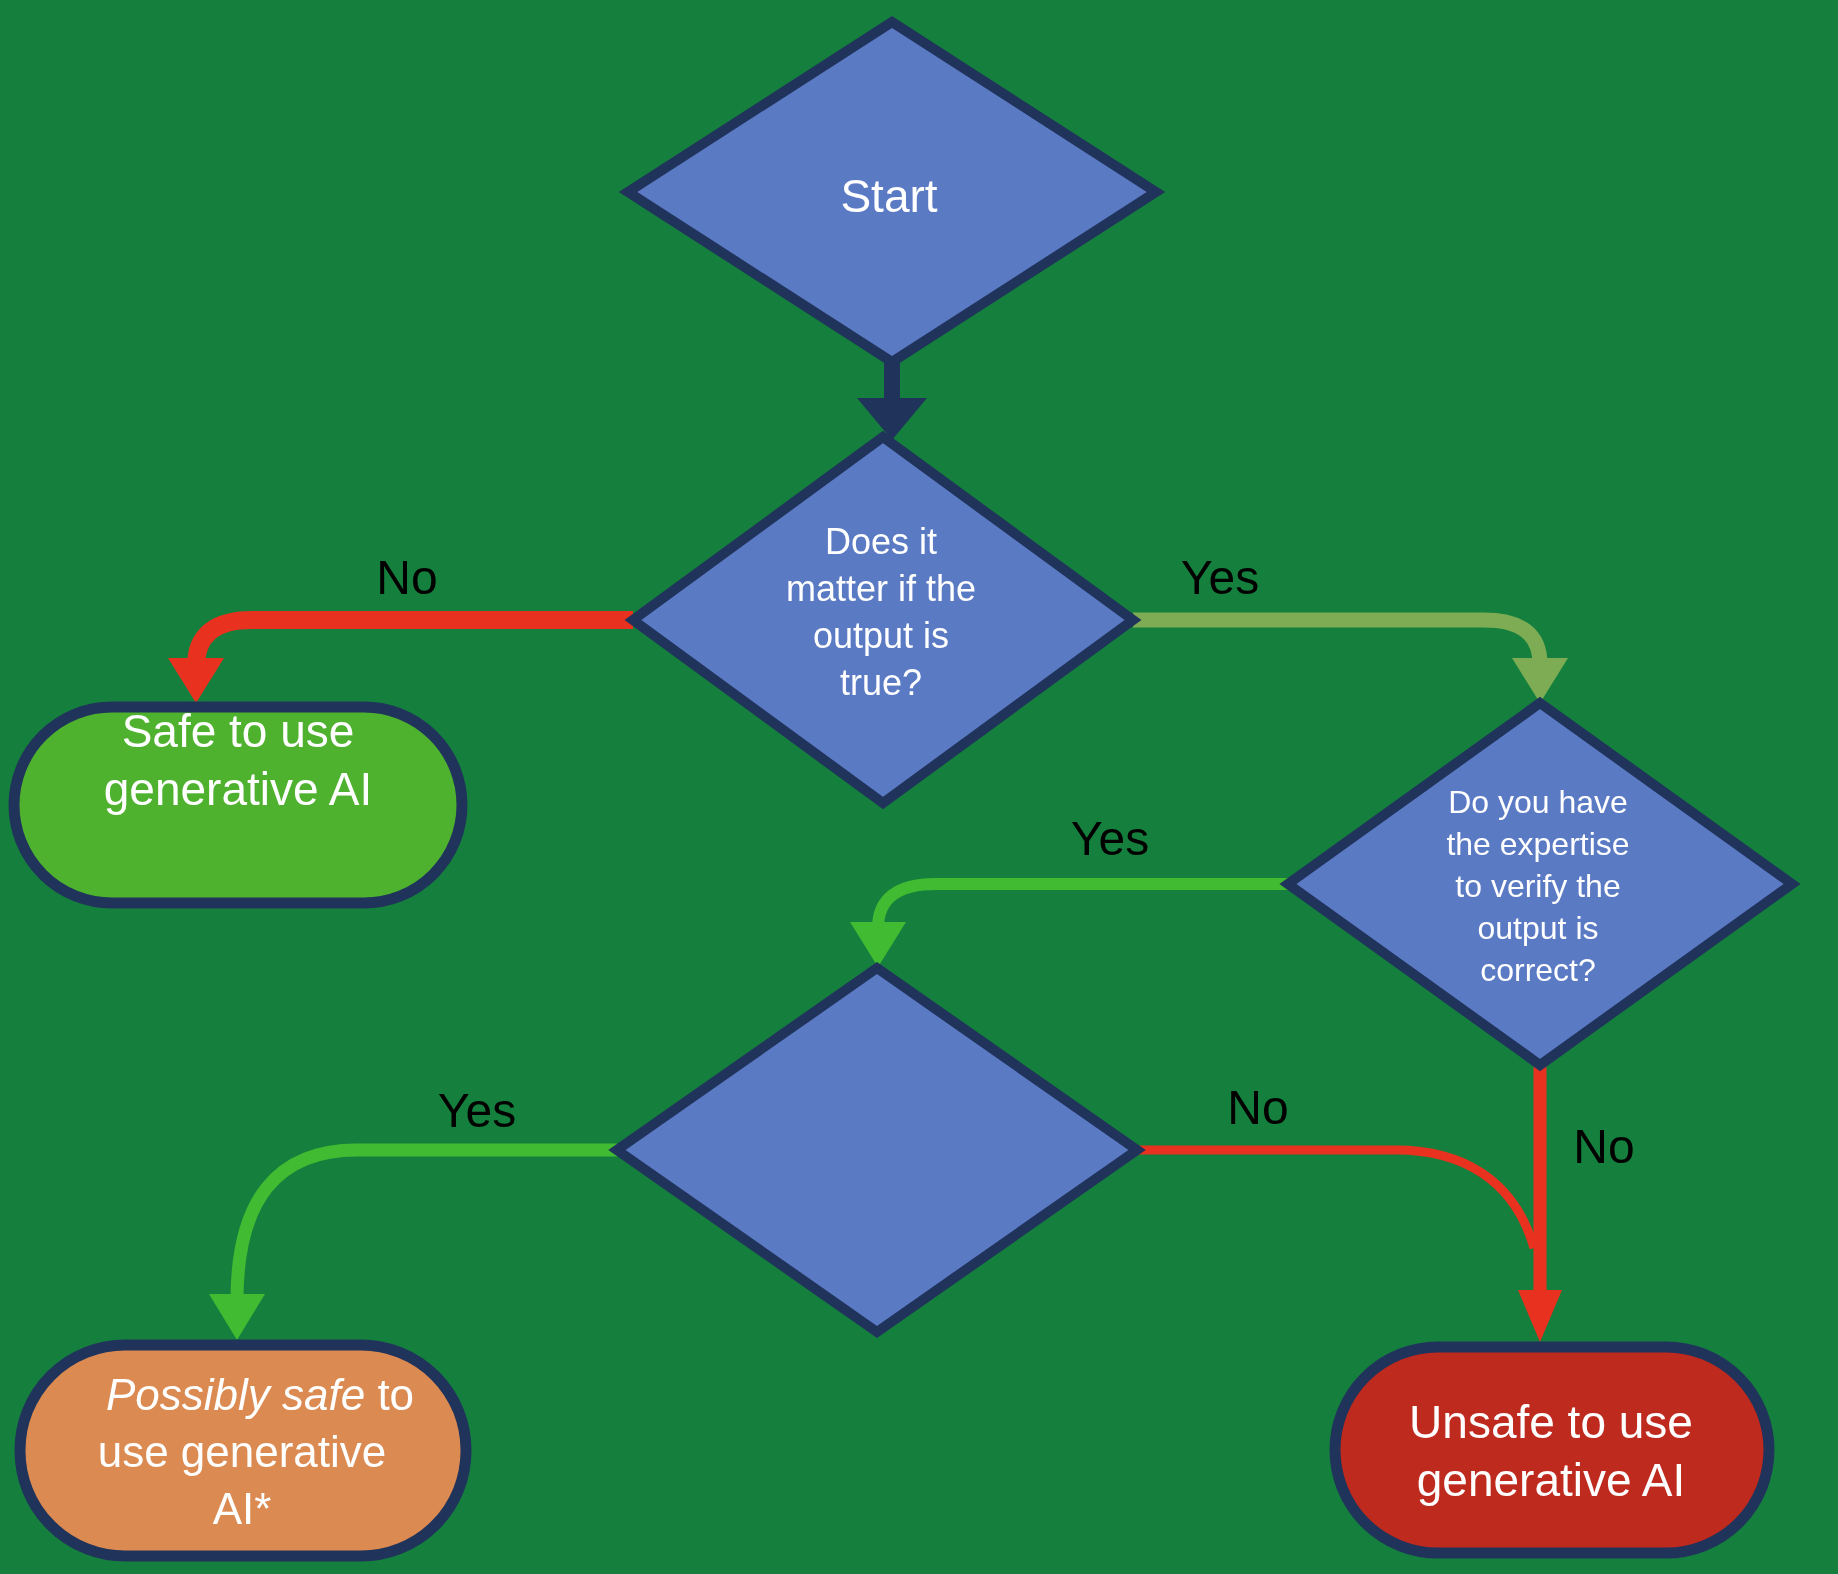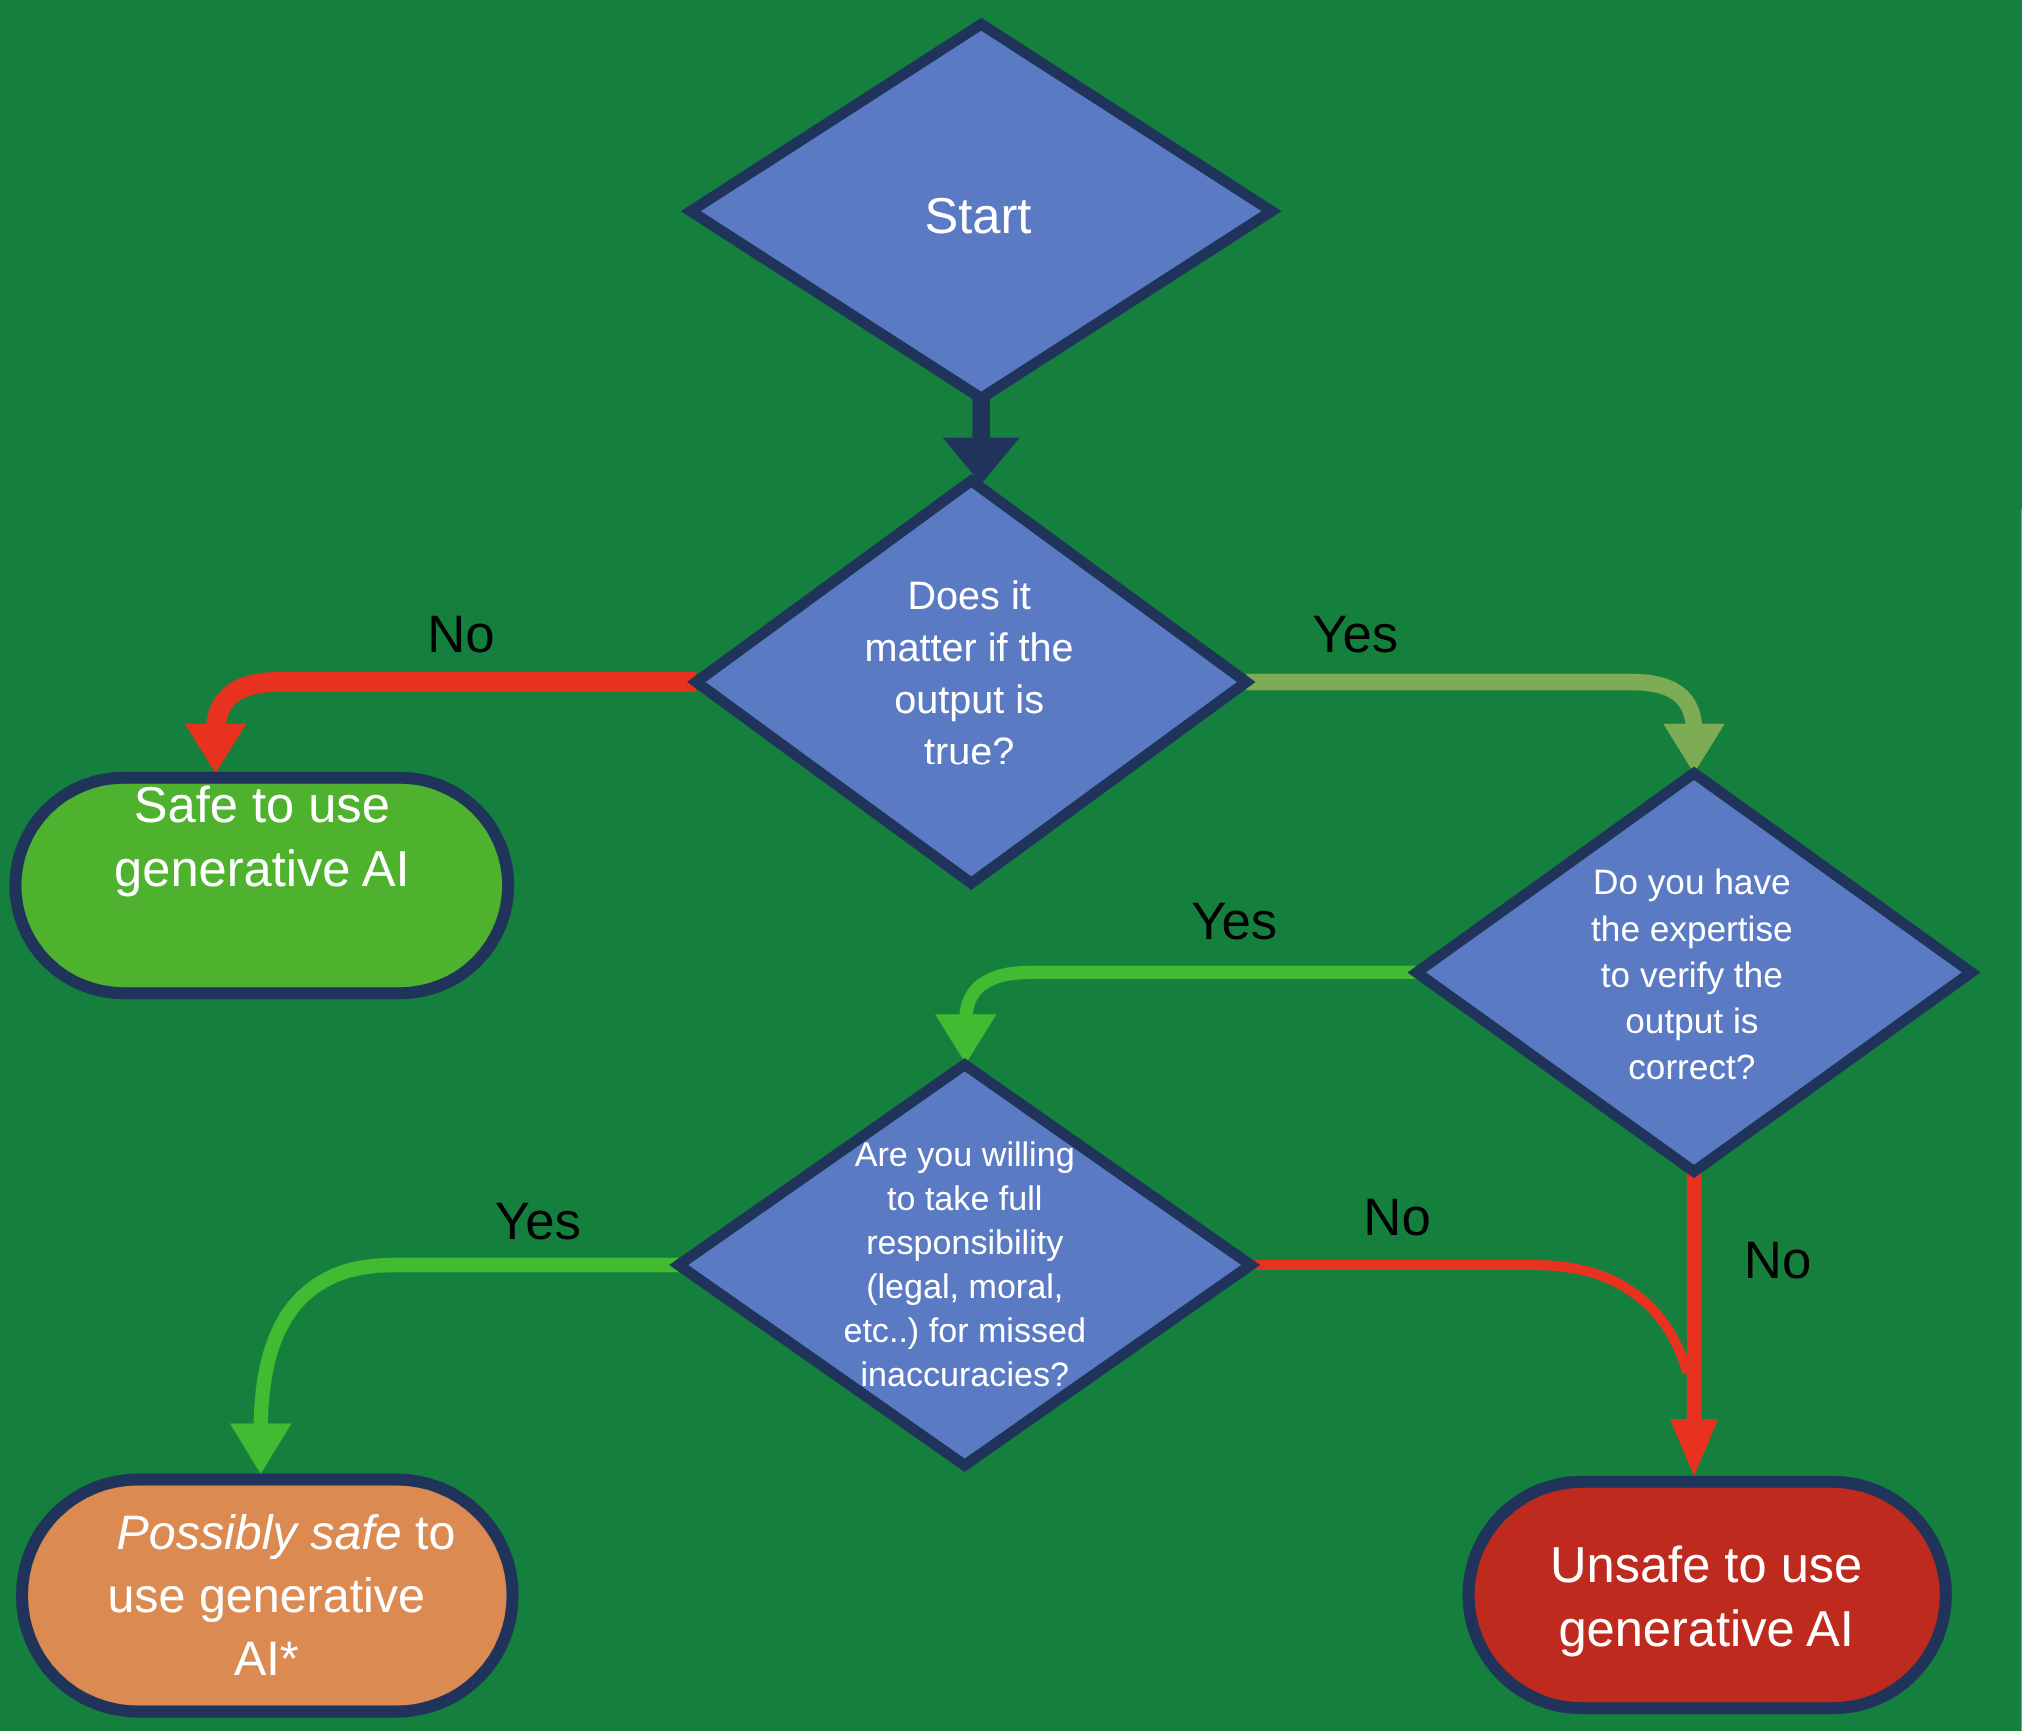--- a/index.html
+++ b/index.html
@@ -23,21 +23,21 @@
   .hd-red{fill:#E8311F;}
   .hd-olive{fill:#7DAC55;}
   .hd-green{fill:#41BB31;}
   
   .node-lbl{
     position:absolute;transform:translate(-50%,-50%);
     text-align:center;white-space:pre-line;color:#FFFFFF;
   }
   .edge-lbl{
     position:absolute;transform:translate(-50%,-50%);
-    color:#000000;font-size:48px;line-height:48px;margin-left:12px;
+    color:#000000;font-size:48px;line-height:48px;
   }
   .footnote{
     position:absolute;color:#000000;font-weight:700;
     font-size:35px;line-height:46px;white-space:pre-line;
   }
   .it{font-style:italic;margin-left:36px;}
 </style>
 </head>
 <body>
 
@@ -100,26 +100,20 @@
 matter if the
 output is
 true?</div>
 
   <div class="node-lbl" style="left:1538px;top:886px;width:420px;font-size:32px;line-height:42px;">Do you have
 the expertise
 to verify the
 output is
 correct?</div>
 
-  <div class="node-lbl" style="left:877px;top:1150px;width:440px;font-size:31px;line-height:40px;">Are you willing
-to take full
-responsibility
-(legal, moral,
-etc..) for missed
-inaccuracies?</div>
 
   <div class="node-lbl" style="left:238px;top:760px;width:430px;font-size:46px;line-height:58px;">Safe to use
 generative AI</div>
 
   <div class="node-lbl" style="left:242px;top:1451px;width:430px;font-size:44px;line-height:57px;"><span class="it">Possibly safe</span><span> to
 use generative
 AI*</span></div>
 
   <div class="node-lbl" style="left:1551px;top:1451px;width:420px;font-size:46px;line-height:58px;">Unsafe to use
 generative AI</div>

